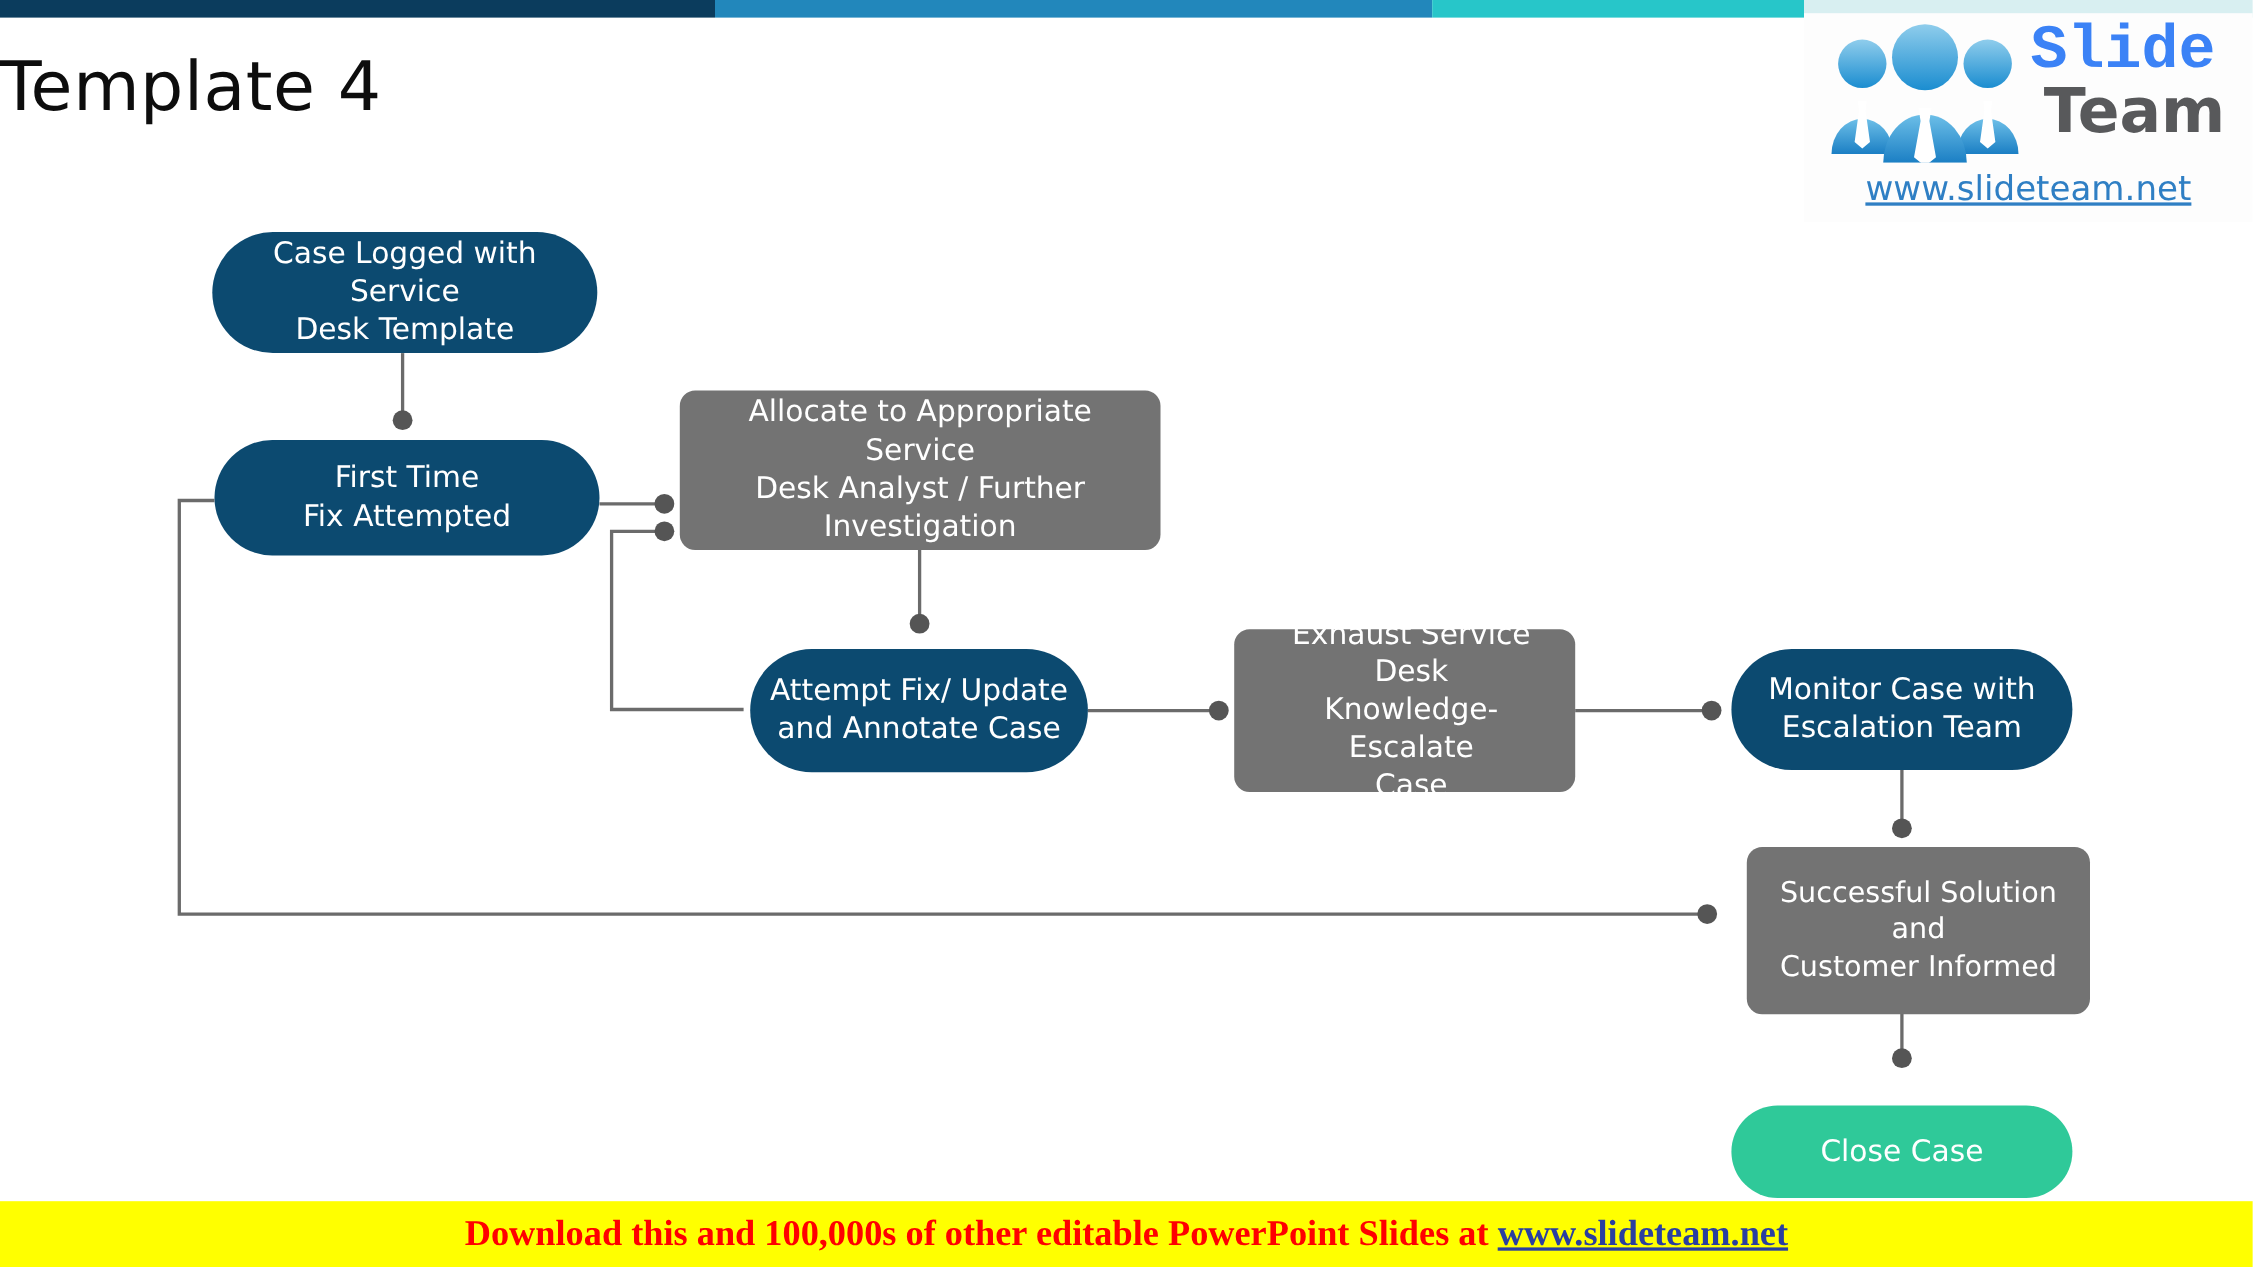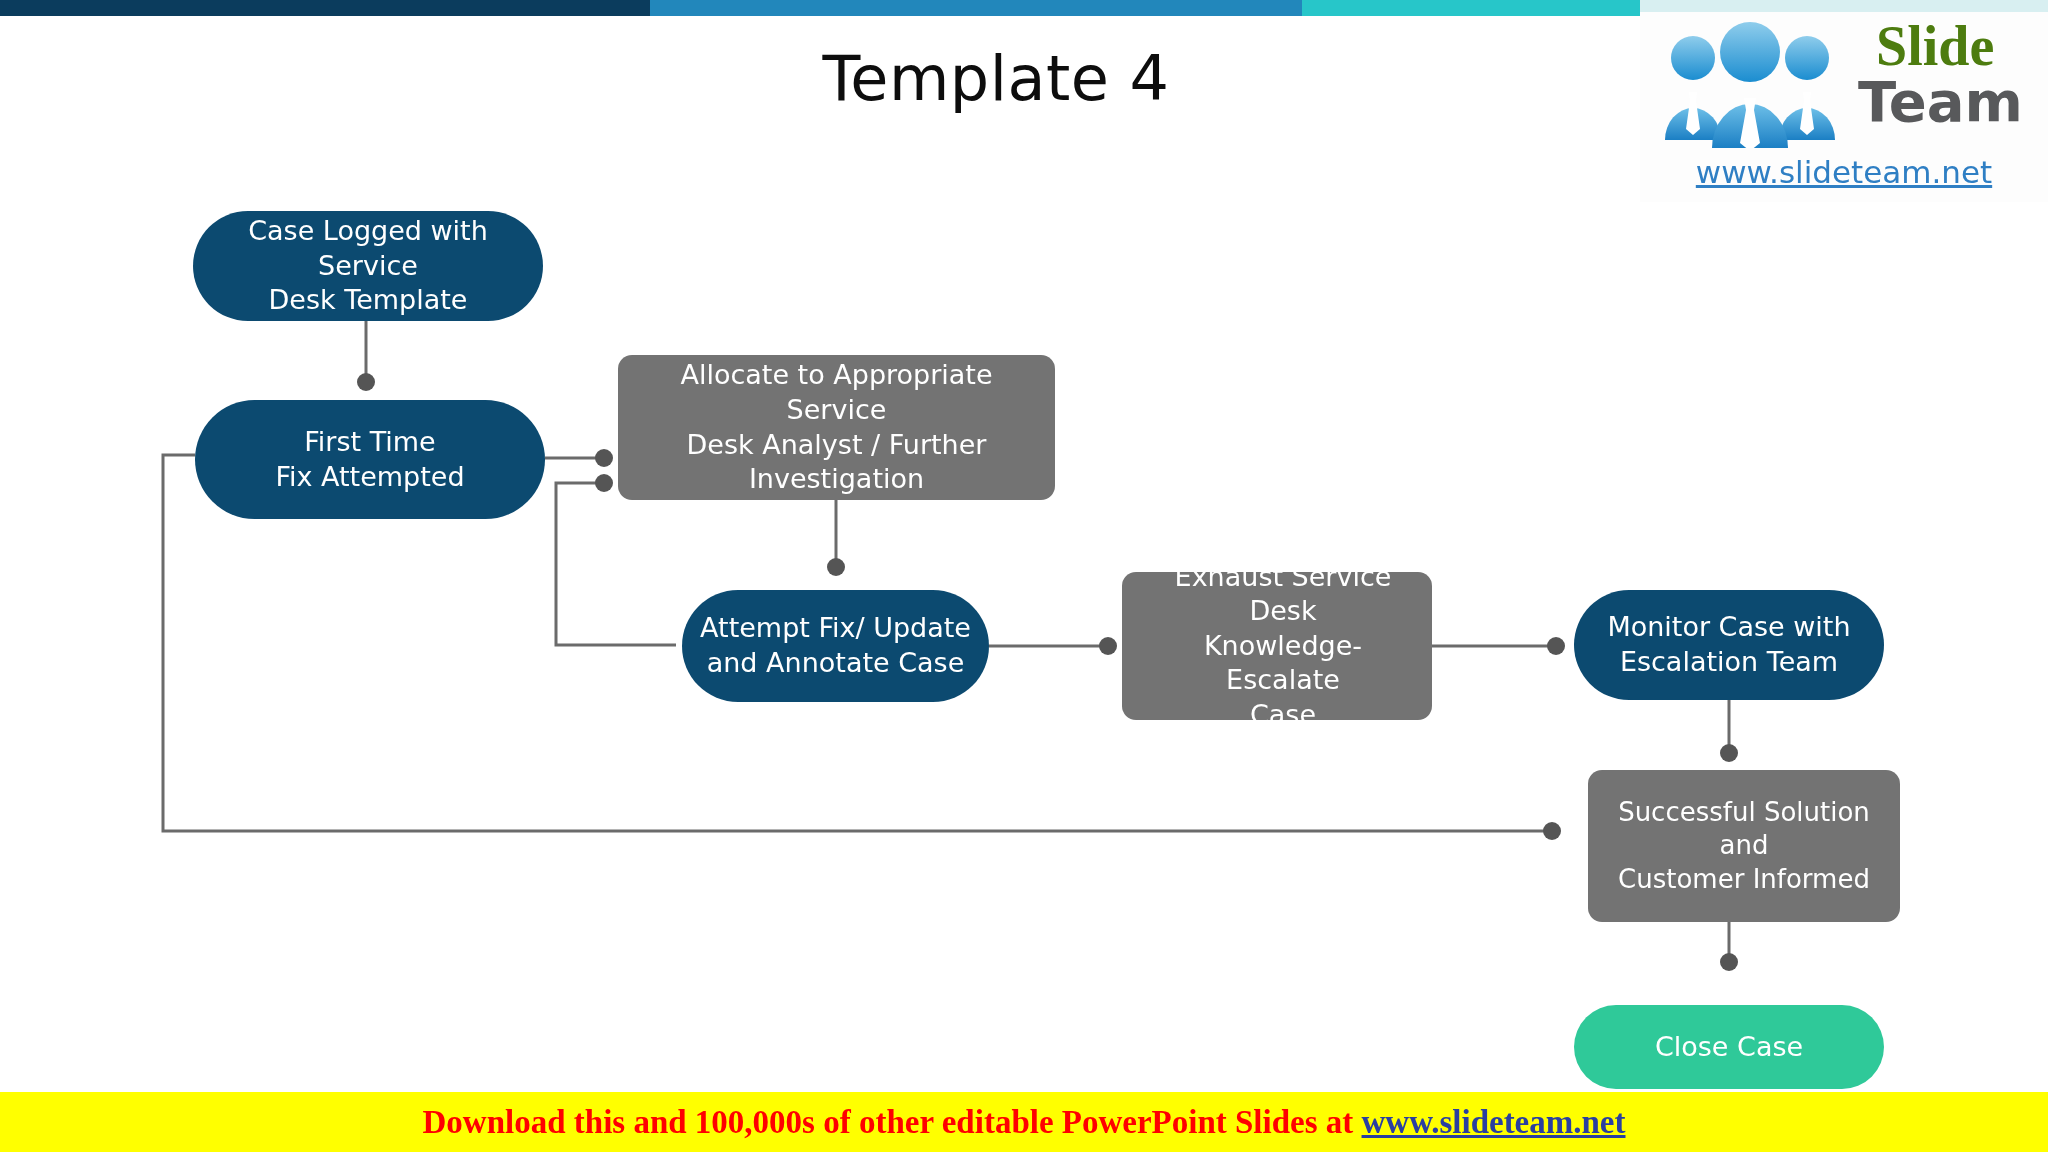--- a/index.html
+++ b/index.html
@@ -24,21 +24,20 @@
     display: flex;
   }
   .topbar .seg { height: 100%; }
 
   
   .page-title {
     position: absolute;
     top: 42px;
     left: 0;
     width: 1992px;
-    text-align: center;
     font-size: 62px;
     font-weight: 400;
     color: #0d0d0d;
     letter-spacing: 0.5px;
     font-family: "DejaVu Sans", sans-serif;
   }
 
   
   .logo-box {
     position: absolute;
@@ -48,25 +47,25 @@
     height: 190px;
     background: #fdfdfd;
   }
   .logo-people {
     position: absolute;
     left: 20px; top: 8px;
     width: 180px; height: 128px;
   }
   .logo-slide {
     position: absolute;
-    left: 236px; top: 6px;
+    left: 206px; top: 6px;
     font-size: 56px;
     font-weight: bold;
-    color: #4d7c0f;
-    font-family: Liberation Serif, serif;
+    color: #3b82f6;
+    font-family: Liberation Mono, monospace;
     line-height: 1;
   }
   .logo-team {
     position: absolute;
     left: 218px; top: 62px;
     font-size: 56px;
     font-weight: bold;
     color: #58595b;
     font-family: "DejaVu Sans", sans-serif;
     line-height: 1;
@@ -210,21 +209,21 @@
       <circle cx="1108" cy="646" r="9"></circle>
       <circle cx="1556" cy="646" r="9"></circle>
       <circle cx="1729" cy="753" r="9"></circle>
       <circle cx="1729" cy="962" r="9"></circle>
       <circle cx="1552" cy="831" r="9"></circle>
     </g>
   </svg>
 
   <div class="node n-navy sh-pill" style="left:193px;top:211px;width:350px;height:110px;font-size:27px;">Case Logged with Service
 Desk Template</div>
-  <div class="node n-navy sh-pill" style="left:195px;top:400px;width:350px;height:119px;font-size:27px;">First Time
+  <div class="node n-navy sh-pill" style="left:195px;top:400px;width:350px;height:105px;font-size:27px;">First Time
 Fix Attempted</div>
   <div class="node n-blue sh-rect" style="left:618px;top:355px;width:437px;height:145px;font-size:27px;">Allocate to Appropriate Service
 Desk Analyst / Further
 Investigation</div>
   <div class="node n-navy sh-pill" style="left:682px;top:590px;width:307px;height:112px;font-size:27px;">Attempt Fix/ Update
 and Annotate Case</div>
   <div class="node n-blue sh-rect" style="left:1122px;top:572px;width:310px;height:148px;font-size:27px;padding-left:28px;">Exhaust Service Desk
 Knowledge-Escalate
 Case</div>
   <div class="node n-navy sh-pill" style="left:1574px;top:590px;width:310px;height:110px;font-size:27px;">Monitor Case with

